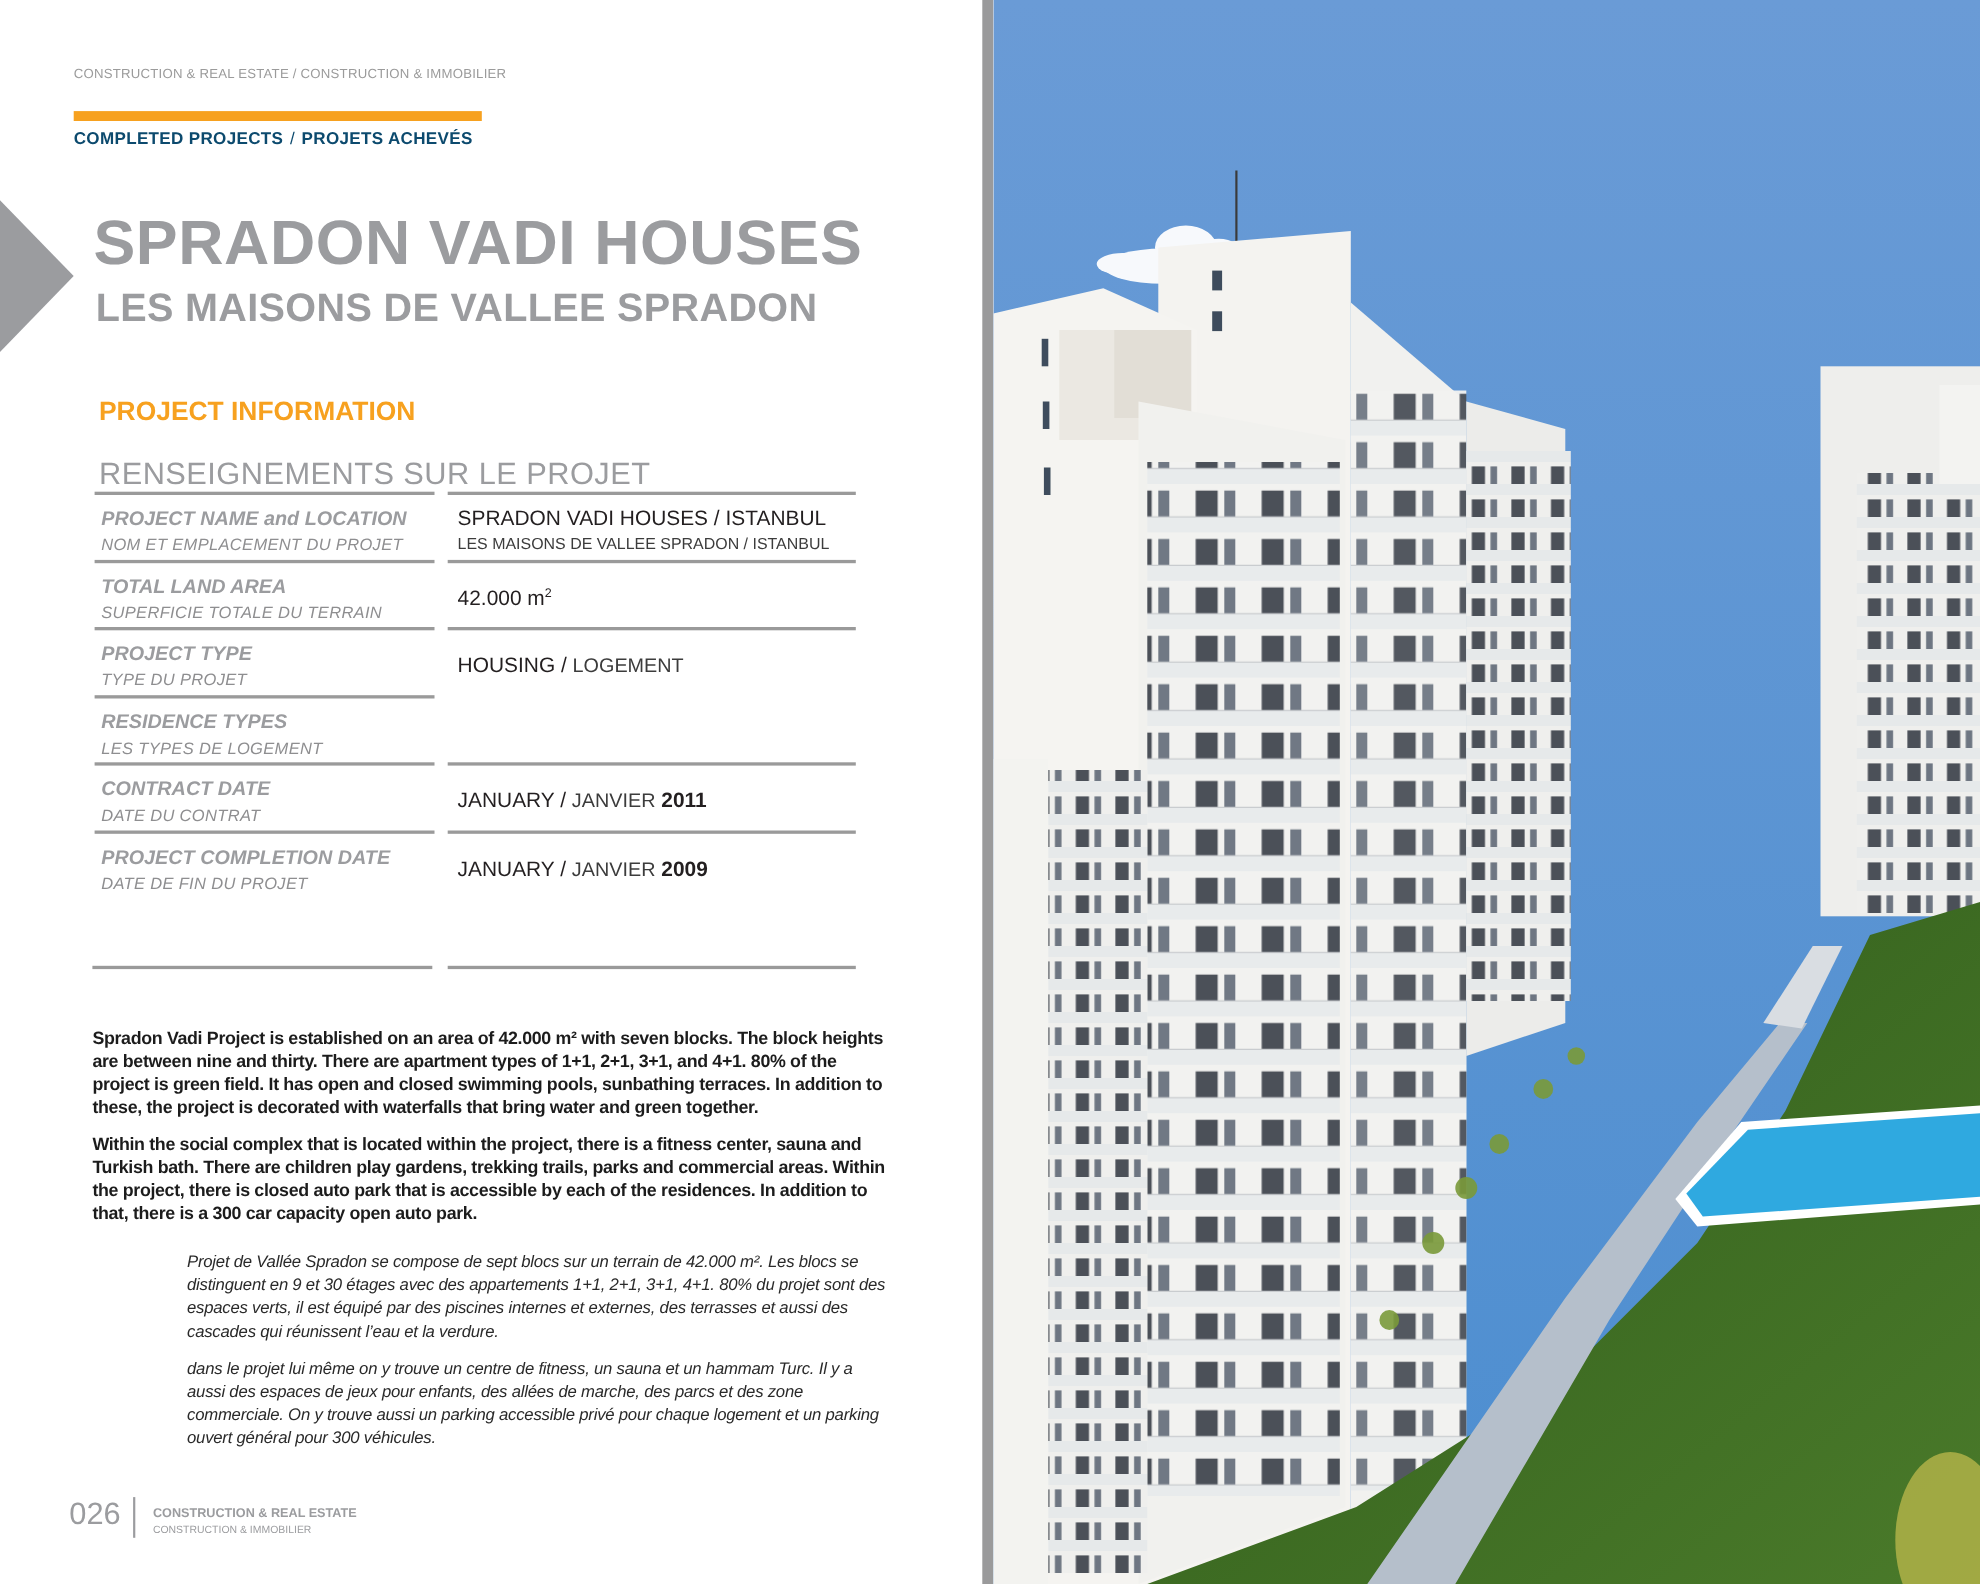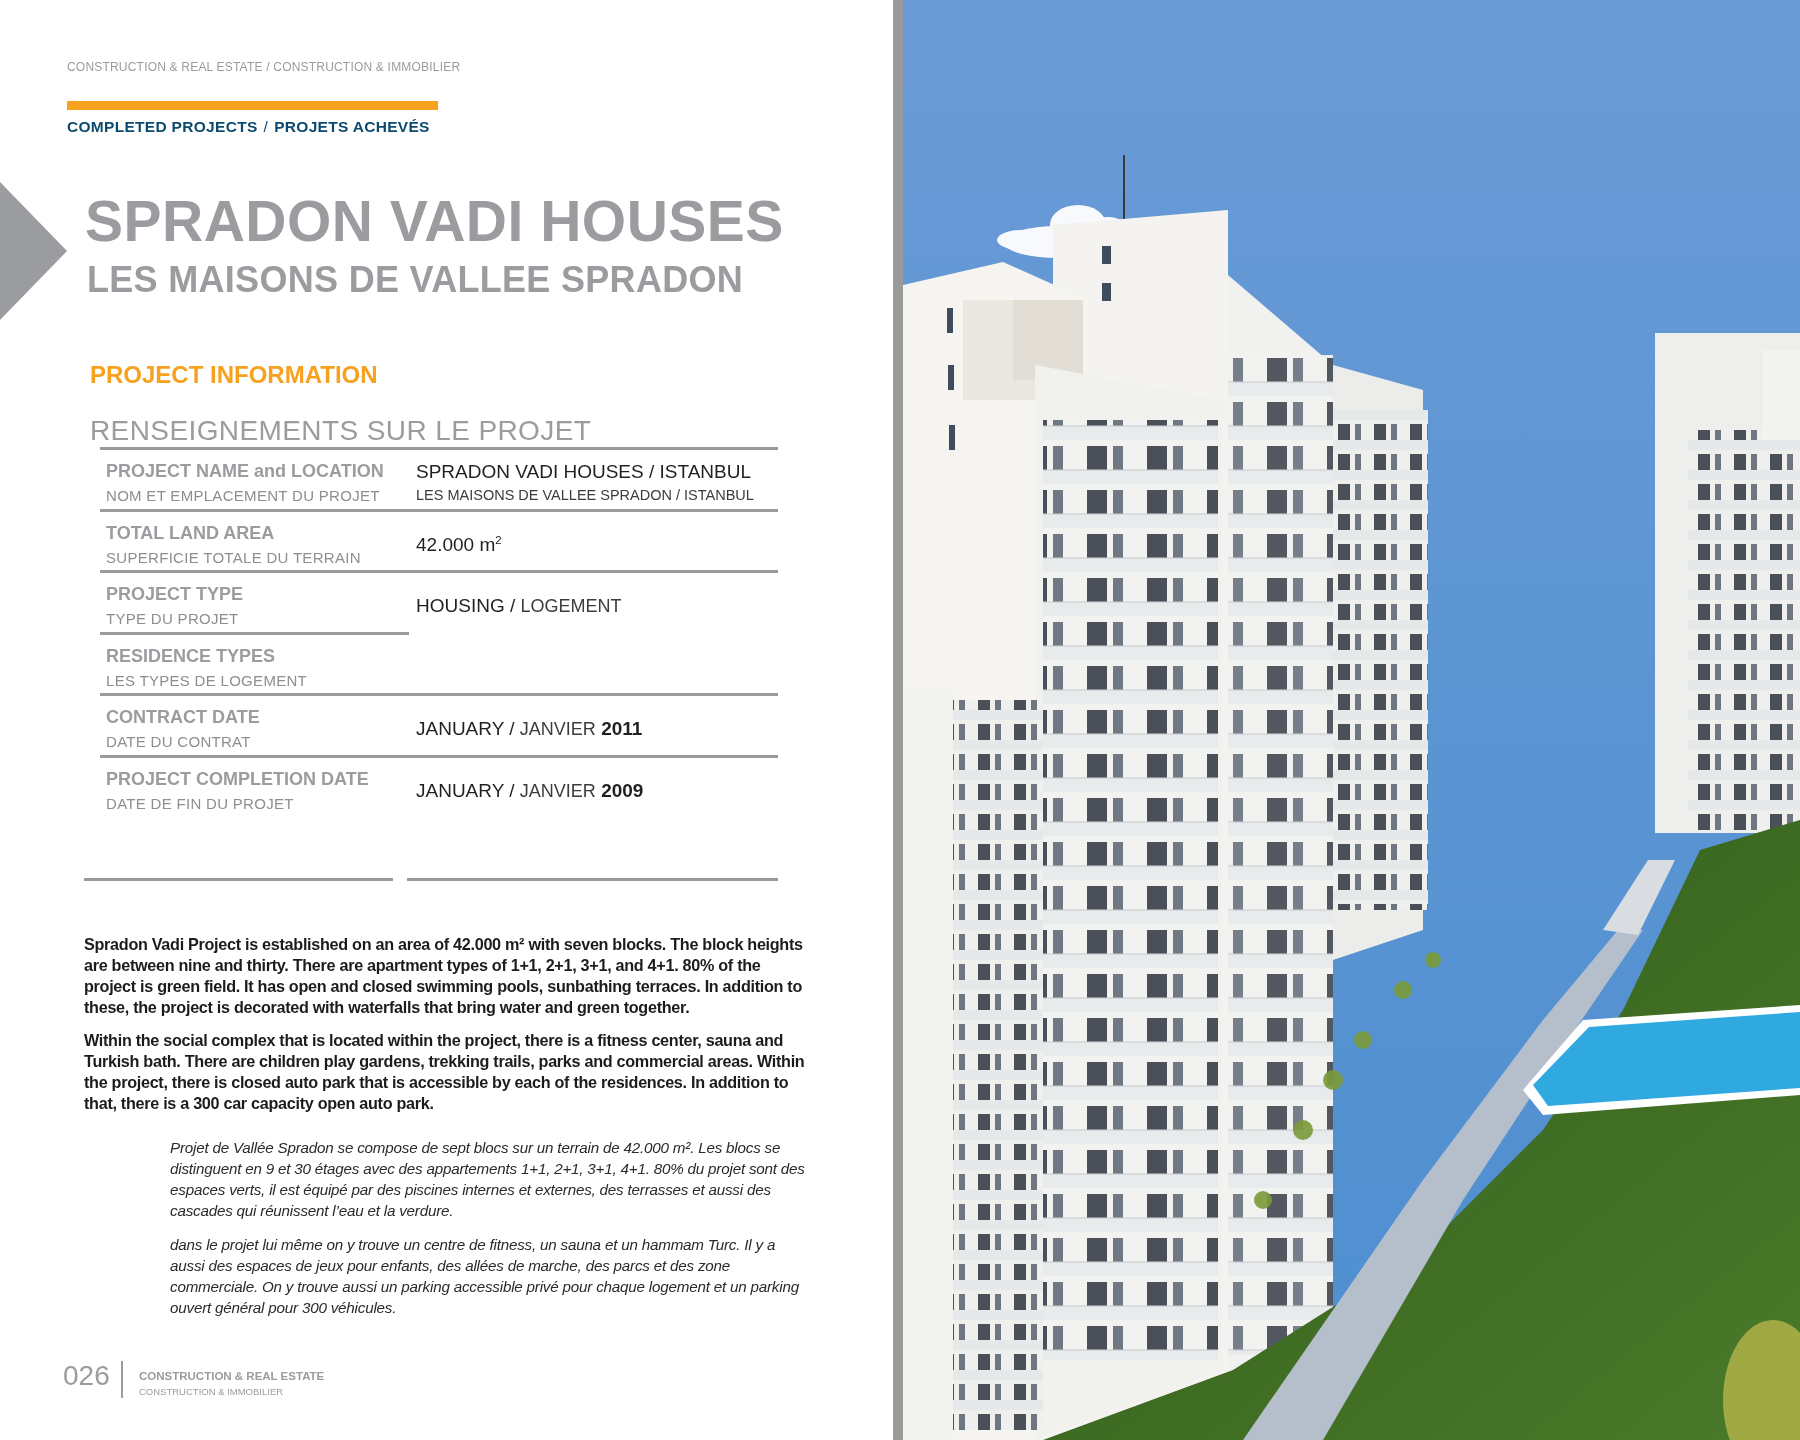--- a/index.html
+++ b/index.html
@@ -19,21 +19,21 @@
 
   .title { position: absolute; left: 85px; top: 193px; font-size: 57px; font-weight: bold; color: #9b9c9f; letter-spacing: 0.5px; white-space: nowrap; line-height: 1; }
   .subtitle { position: absolute; left: 87px; top: 262px; font-size: 36px; font-weight: bold; color: #9b9c9f; letter-spacing: 0.3px; white-space: nowrap; line-height: 1; }
 
   .section-title { position: absolute; left: 90px; top: 363px; font-size: 24px; font-weight: bold; color: #f7a11f; white-space: nowrap; line-height: 1; }
   .section-sub { position: absolute; left: 90px; top: 405px; font-size: 28px; color: #9b9c9f; letter-spacing: 0.4px; white-space: nowrap; line-height: 1; margin-top: 12px; }
 
   
   .info-table { position: absolute; left: 84px; top: 447px; width: 694px; }
   .info-row { position: relative; height: 61.5px; }
-  .info-row .lcell { position: absolute; left: 16px; top: 0; width: 309px; height: 58.5px; border-top: 3px solid #9a9a9a; }
+  .info-row .lcell { position: absolute; left: 2px; top: 0; width: 309px; height: 58.5px; border-top: 3px solid #9a9a9a; font-style: italic; }
   .info-row .rcell { position: absolute; left: 323px; top: 0; width: 371px; height: 58.5px; border-top: 3px solid #9a9a9a; }
   .info-table .bottom-rule-l { position: absolute; left: 0; width: 309px; height: 3px; background: #9a9a9a; }
   .info-table .bottom-rule-r { position: absolute; left: 323px; width: 371px; height: 3px; background: #9a9a9a; }
   .lbl-en { position: absolute; left: 6px; top: 11px; font-size: 18px; font-weight: bold; color: #9b9c9f; white-space: nowrap; }
   .lbl-fr { position: absolute; left: 6px; top: 37px; font-size: 15px; color: #8e8e90; letter-spacing: 0.3px; white-space: nowrap; }
   .val-en { position: absolute; left: 9px; top: 11px; font-size: 19px; color: #231f20; white-space: nowrap; }
   .val-fr { position: absolute; left: 9px; top: 37px; font-size: 14.5px; color: #3c3c3c; white-space: nowrap; }
   .val-single { position: absolute; left: 9px; top: 22px; font-size: 19px; color: #231f20; white-space: nowrap; }
   .val-single .light { color: #3c3c3c; font-size: 18px; }
   .val-single b { font-weight: bold; }

